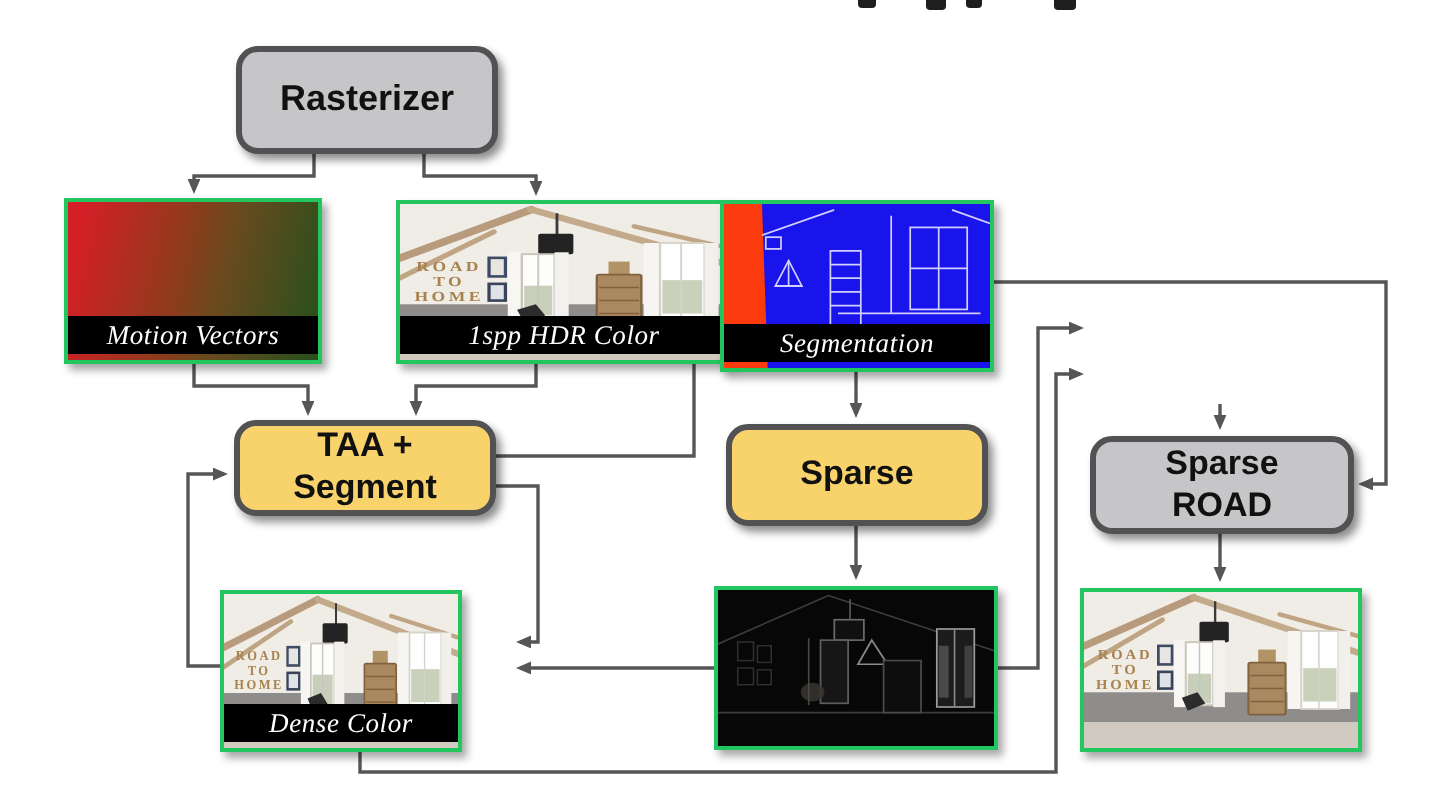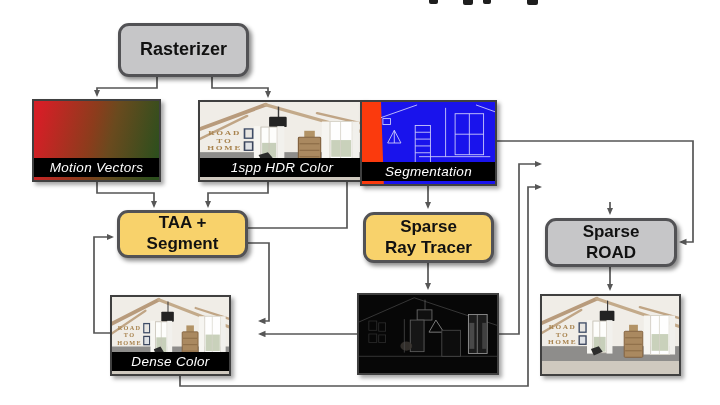--- a/index.html
+++ b/index.html
@@ -14,22 +14,22 @@
     display:flex;flex-direction:column;align-items:center;justify-content:center;
     font-weight:bold;color:#111;text-align:center;line-height:1.22;
     box-shadow:2.5px 3px 4px rgba(0,0,0,.45);
   }
   .pbox.gray{background:#c6c6c8;}
   .pbox.yellow{background:#f8d26b;}
   .fs18{font-size:18px;}
   .fs17{font-size:17px;}
   
   .imgnode{
-    position:absolute;box-sizing:border-box;border:2px solid #404040;
-    background:#be185d;box-shadow:2.5px 3px 4px rgba(0,0,0,.35);overflow:hidden;
+    position:absolute;box-sizing:border-box;border:2px solid #22c55e;
+    background:#be185d;box-shadow:2.5px 3px 4px rgba(0,0,0,.35);overflow:hidden;font-family:Liberation Serif, serif;
   }
   .imgnode .art{position:absolute;left:0;top:0;width:100%;height:100%;}
   .cap{
     position:absolute;left:0;right:0;bottom:3px;height:19px;background:#000;
     color:#fff;font-style:italic;font-size:13.5px;line-height:19px;text-align:center;
     letter-spacing:.3px;
   }
   
   #wires{position:absolute;left:0;top:0;z-index:0;}
   .conn{stroke:#565656;stroke-width:1.7;fill:none;}
@@ -181,21 +181,20 @@
     <span>TAA +</span>
     <span>Segment</span>
   </div>
 
   <div class="pbox gray fs18" style="left:118px;top:23px;width:131px;height:54px;">
     <span>Rasterizer</span>
   </div>
 
   <div class="pbox yellow fs17" style="left:363px;top:212px;width:131px;height:51px;">
     <span>Sparse</span>
-    <span>Ray Tracer</span>
   </div>
 
 
   <div class="pbox gray fs17" style="left:545px;top:218px;width:132px;height:49px;">
     <span>Sparse</span>
     <span>ROAD</span>
   </div>
 
   <div class="imgnode" style="left:32px;top:99px;width:129px;height:83px;">
     <div class="grad-mv"></div>

